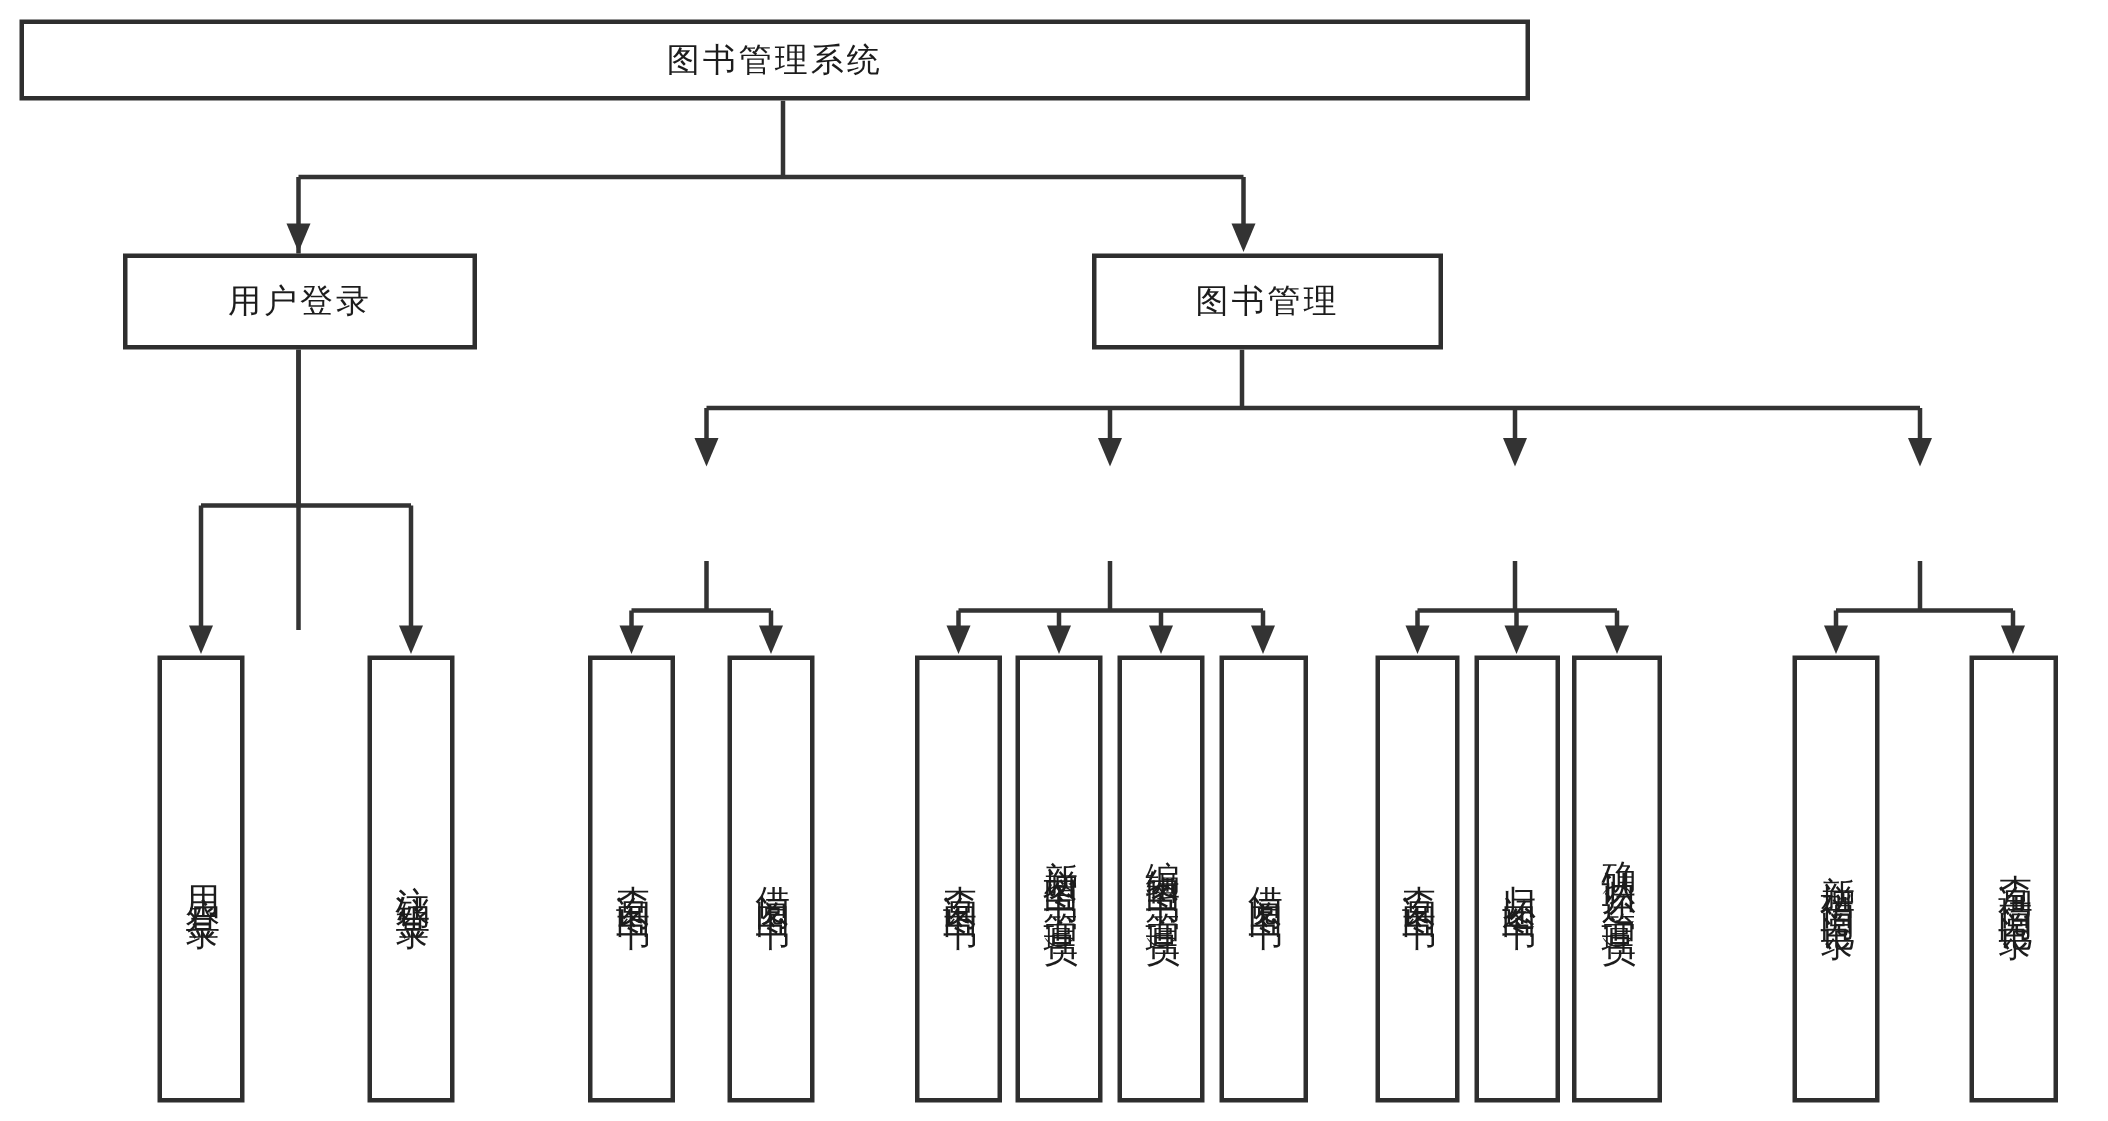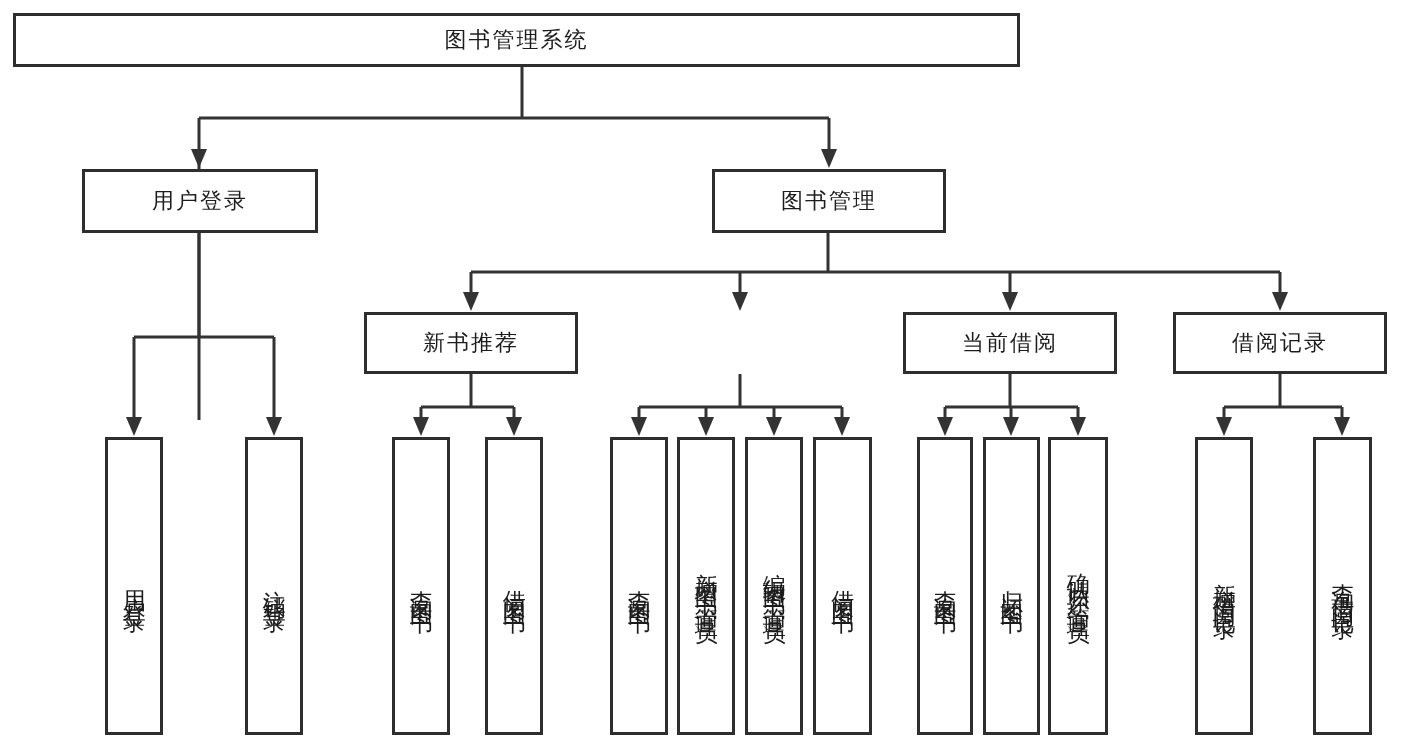--- a/index.html
+++ b/index.html
@@ -97,33 +97,24 @@
     </g>
   </svg>
 
   <div class="node" style="left:13px;top:13px;width:1007px;height:54px">
     <span>图书管理系统</span>
   </div>
 
   <div class="node" style="left:82px;top:169px;width:236px;height:64px">
     <span>用户登录</span>
   </div>
-  <div class="node" style="left:712px;top:169px;width:234px;height:64px">
+  <div class="node" style="left:728px;top:169px;width:234px;height:64px">
     <span>图书管理</span>
   </div>
 
-  <div class="node" style="left:364px;top:312px;width:214px;height:62px">
-    <span>新书推荐</span>
-  </div>
-  <div class="node" style="left:903px;top:312px;width:214px;height:62px">
-    <span>当前借阅</span>
-  </div>
-  <div class="node" style="left:1173px;top:312px;width:214px;height:62px">
-    <span>借阅记录</span>
-  </div>
 
   <div class="vnode" style="left:105px;top:437px;width:58px;height:298px">
     <span>用户登录</span>
   </div>
   <div class="vnode" style="left:245px;top:437px;width:58px;height:298px">
     <span>注销登录</span>
   </div>
 
   <div class="vnode" style="left:392px;top:437px;width:58px;height:298px">
     <span>查询图书</span>

